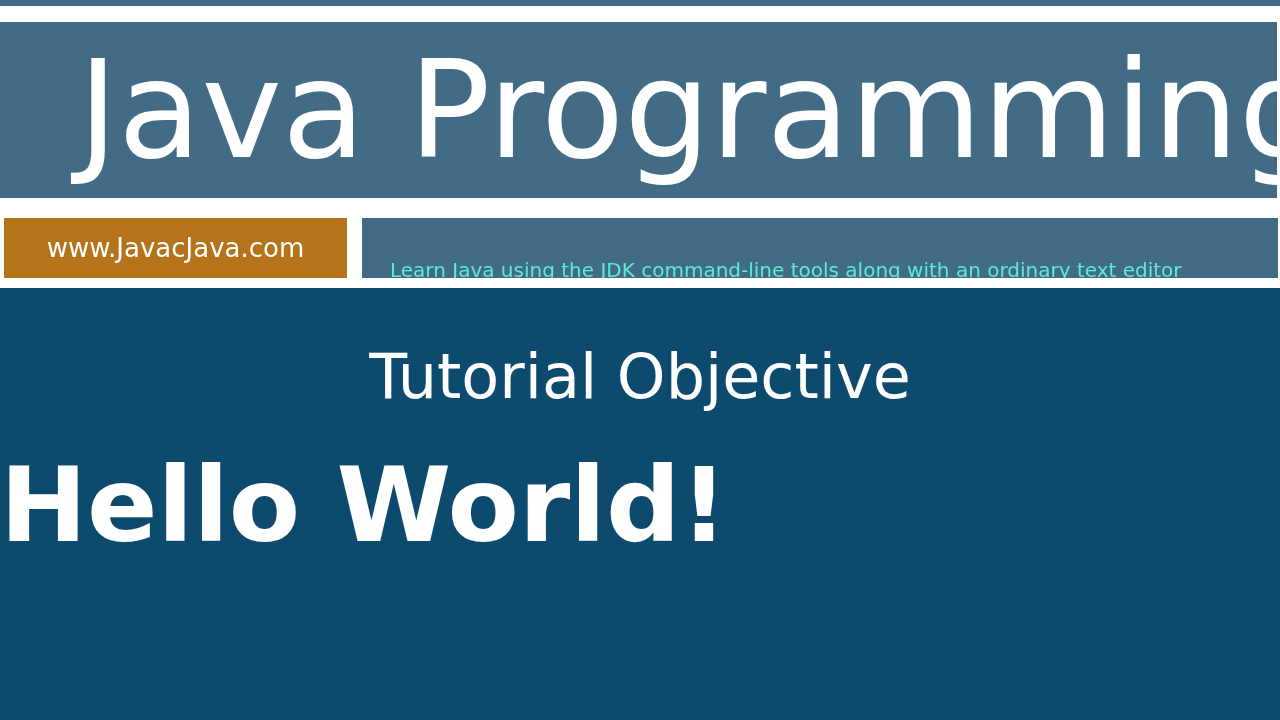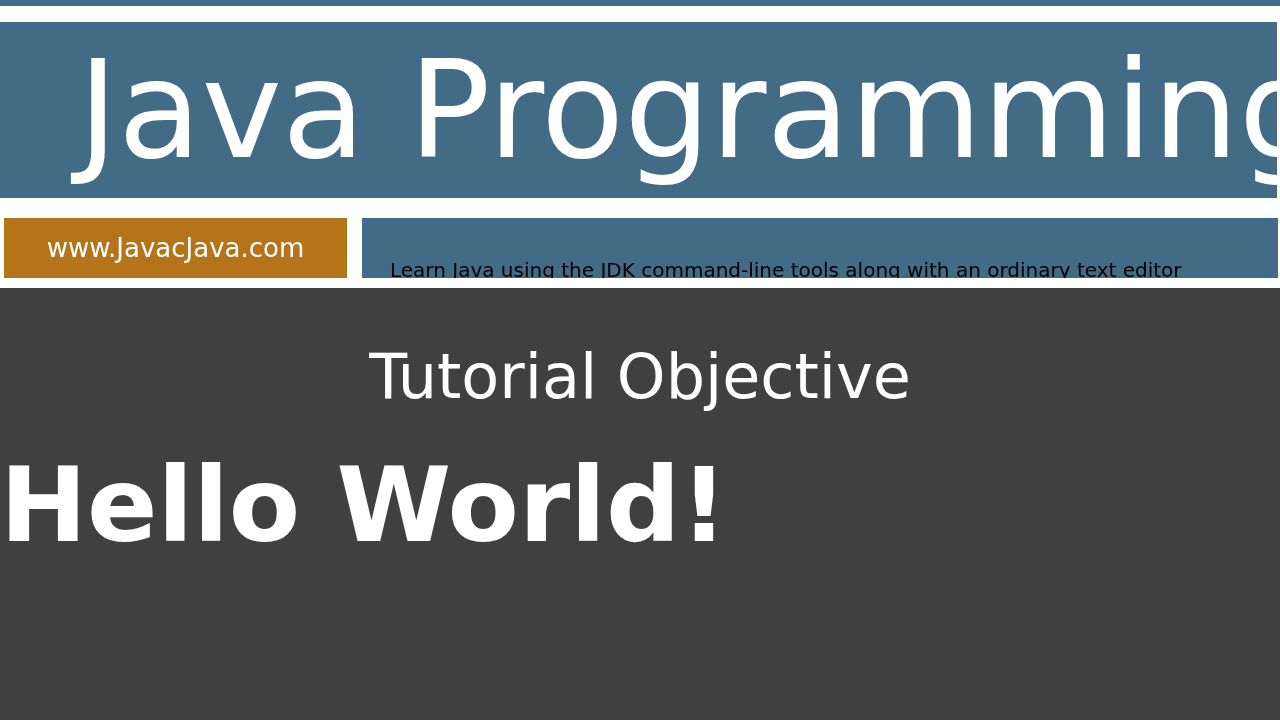--- a/index.html
+++ b/index.html
@@ -88,38 +88,38 @@
     left: 358px;
     top: 0;
     width: 916px;
     height: 60px;
     background: #426b86;
     display: flex;
     align-items: center;
     overflow: hidden;
   }
   .subtitle-text {
-    color: #000000;
+    color: #5eead4;
     font-family: "DejaVu Sans", "Liberation Sans", sans-serif;
     font-size: 20px;
     font-weight: 400;
     line-height: 1;
     margin-left: 28px;
     white-space: nowrap;
     margin-top: 44px;
   }
 
   
   .stage {
     position: absolute;
     left: 0;
     top: 288px;
     width: 1280px;
     height: 432px;
-    background: #404040;
+    background: #0c4a6e;
   }
   .objective-label {
     position: absolute;
     left: 0;
     top: 58px;
     width: 1280px;
     text-align: center;
     color: #ffffff;
     font-family: "DejaVu Sans", "Liberation Sans", sans-serif;
     font-size: 62px;

